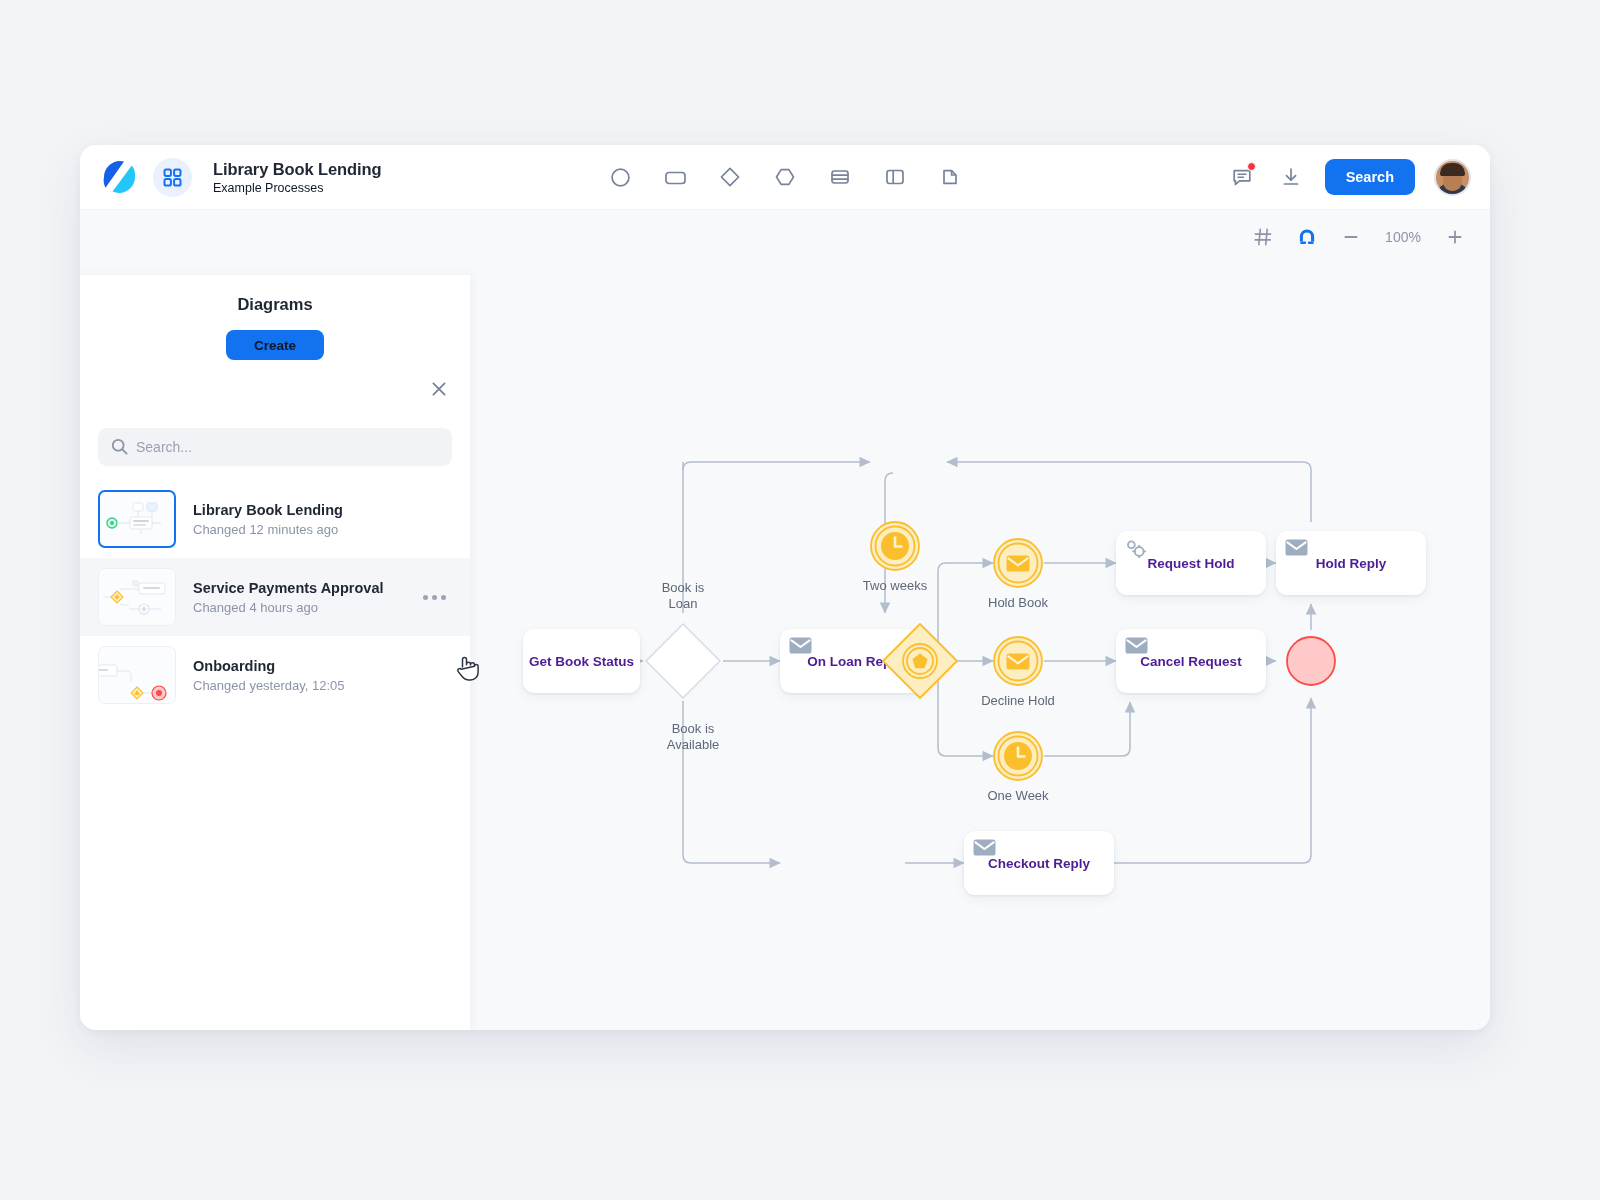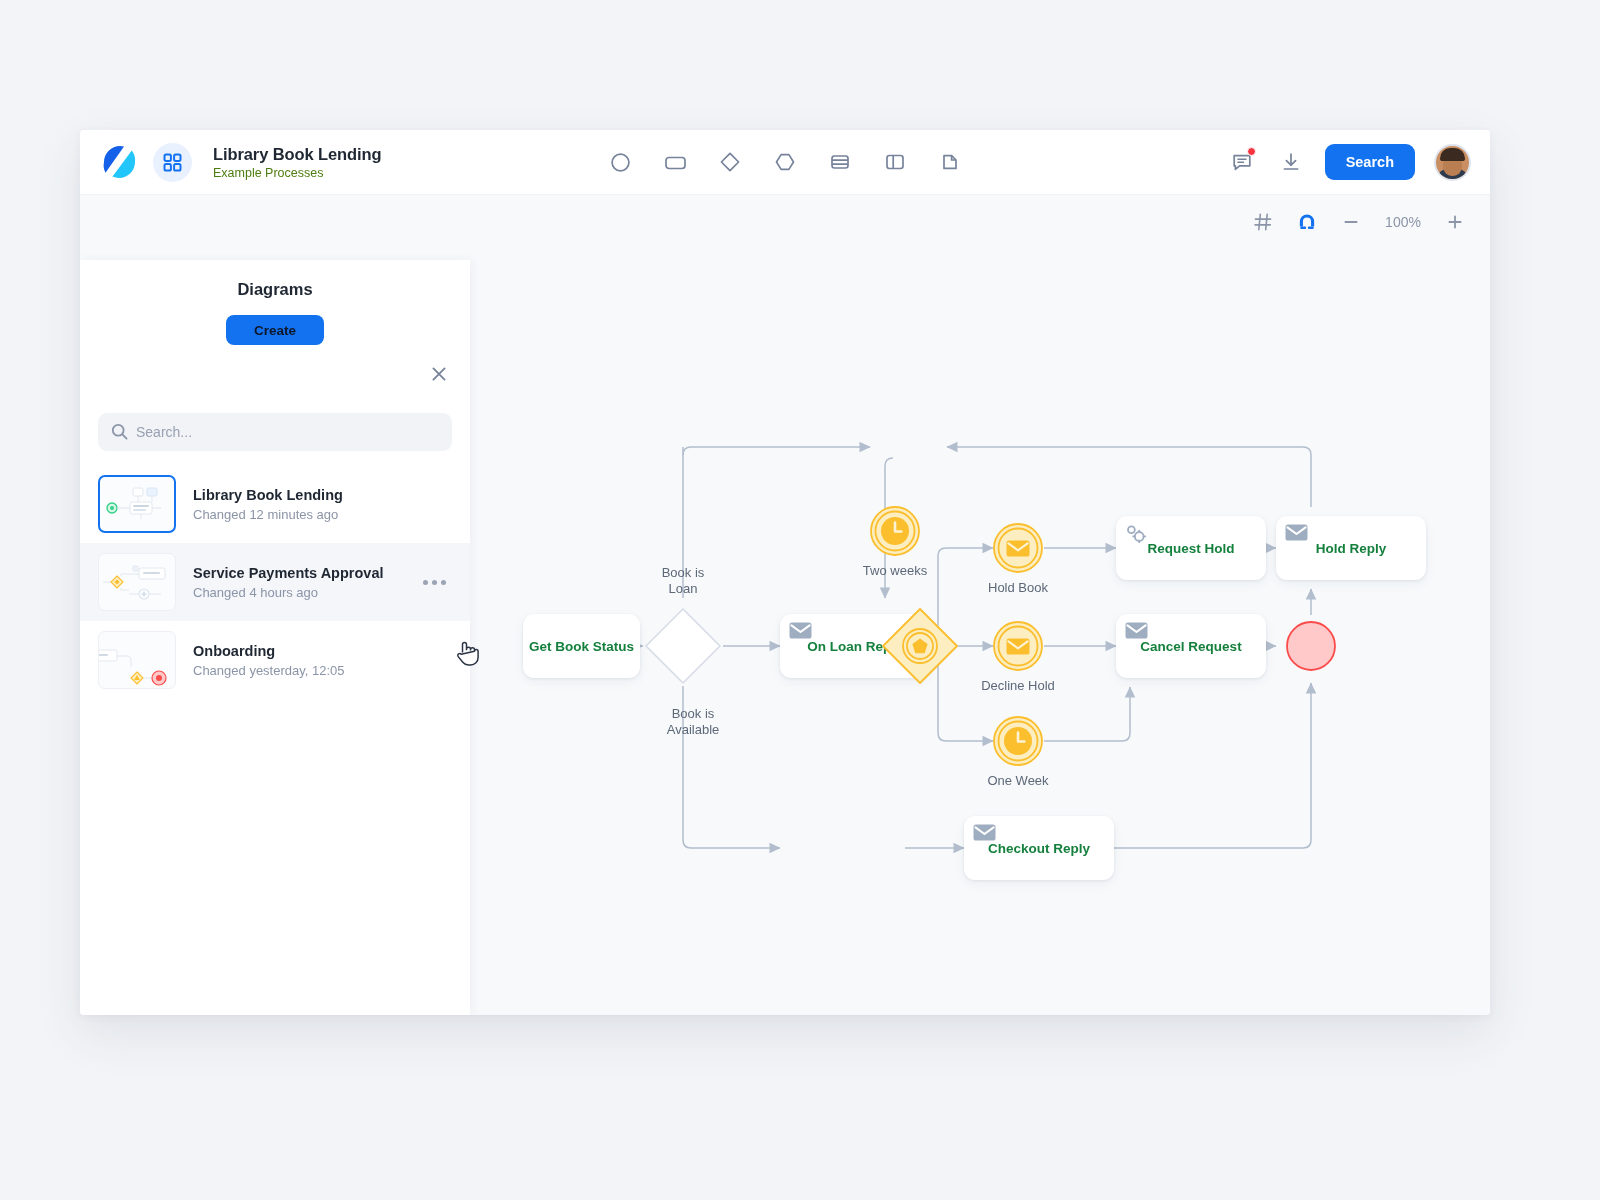--- a/index.html
+++ b/index.html
@@ -4,45 +4,45 @@
 <style>
   * { box-sizing: border-box; margin: 0; padding: 0; }
   html, body {
     width: 1600px; height: 1200px;
     font-family: "Liberation Sans", sans-serif;
     background: #f2f4f7;
     overflow: hidden;
   }
   #app-window {
     position: absolute;
-    left: 80px; top: 130px;
+    left: 80px; top: 145px;
     width: 1410px; height: 885px;
     background: #ffffff;
-    border-radius: 4px;
+    border-radius: 16px;
     box-shadow: 0 18px 48px rgba(60,72,100,0.10), 0 2px 8px rgba(60,72,100,0.06);
     overflow: hidden;
   }
 
   
   #header {
     position: absolute; left:0; top:0; width:100%; height: 65px;
     background:#fff;
     display:flex; align-items:center;
     border-bottom: 1px solid #eef1f5;
     z-index: 30;
   }
   .hdr-left { display:flex; align-items:center; padding-left:18px; gap:13px; }
   .logo-mark { width:42px; height:34px; position:relative; }
   .grid-badge {
     width:39px; height:39px; border-radius:50%;
     background:#eaf1fe; display:flex; align-items:center; justify-content:center;
   }
   .title-block { margin-left: 8px; }
   .doc-title { font-size:16.5px; font-weight:600; color:#1f2733; letter-spacing:-0.1px;}
-  .doc-sub { font-size:12.5px; color:#4d7c0f; margin-top:2px; }
+  .doc-sub { font-size:12.5px; color:#0f172a; margin-top:2px; }
 
   .hdr-tools {
     position:absolute; left:0; right:0; display:flex; justify-content:center;
     gap: 21px; pointer-events:none;
   }
   .tool-btn {
     width:34px; height:34px; display:flex; align-items:center; justify-content:center;
     pointer-events:auto; cursor:pointer; border-radius:7px;
   }
 
@@ -79,21 +79,21 @@
   }
   .zbtn { width:26px;height:26px;display:flex;align-items:center;justify-content:center;cursor:pointer;}
   #zoom-level { font-size:14px; color:#8b95a7; font-weight:500; width:42px; text-align:center;}
 
   
   #diagram { position:absolute; left:0; top:0; width:100%; height:100%; }
   .node {
     position:absolute; background:#fff; border-radius:11px;
     box-shadow: 0 1px 3px rgba(40,55,85,0.09), 0 4px 12px rgba(40,55,85,0.05);
     display:flex; align-items:center; justify-content:center;
-    font-size:13.5px; font-weight:700; color:#15803d; cursor:pointer;
+    font-size:13.5px; font-weight:700; color:#4c1d95; cursor:pointer;
   }
   .node .tsk-icon { position:absolute; left:9px; top:8px; }
   .ev {
     position:absolute; border-radius:50%; cursor:pointer;
     display:flex;align-items:center;justify-content:center;
   }
   .ev-label {
     position:absolute; font-size:13px; color:#5d6878; white-space:nowrap;
     text-align:center;
   }

